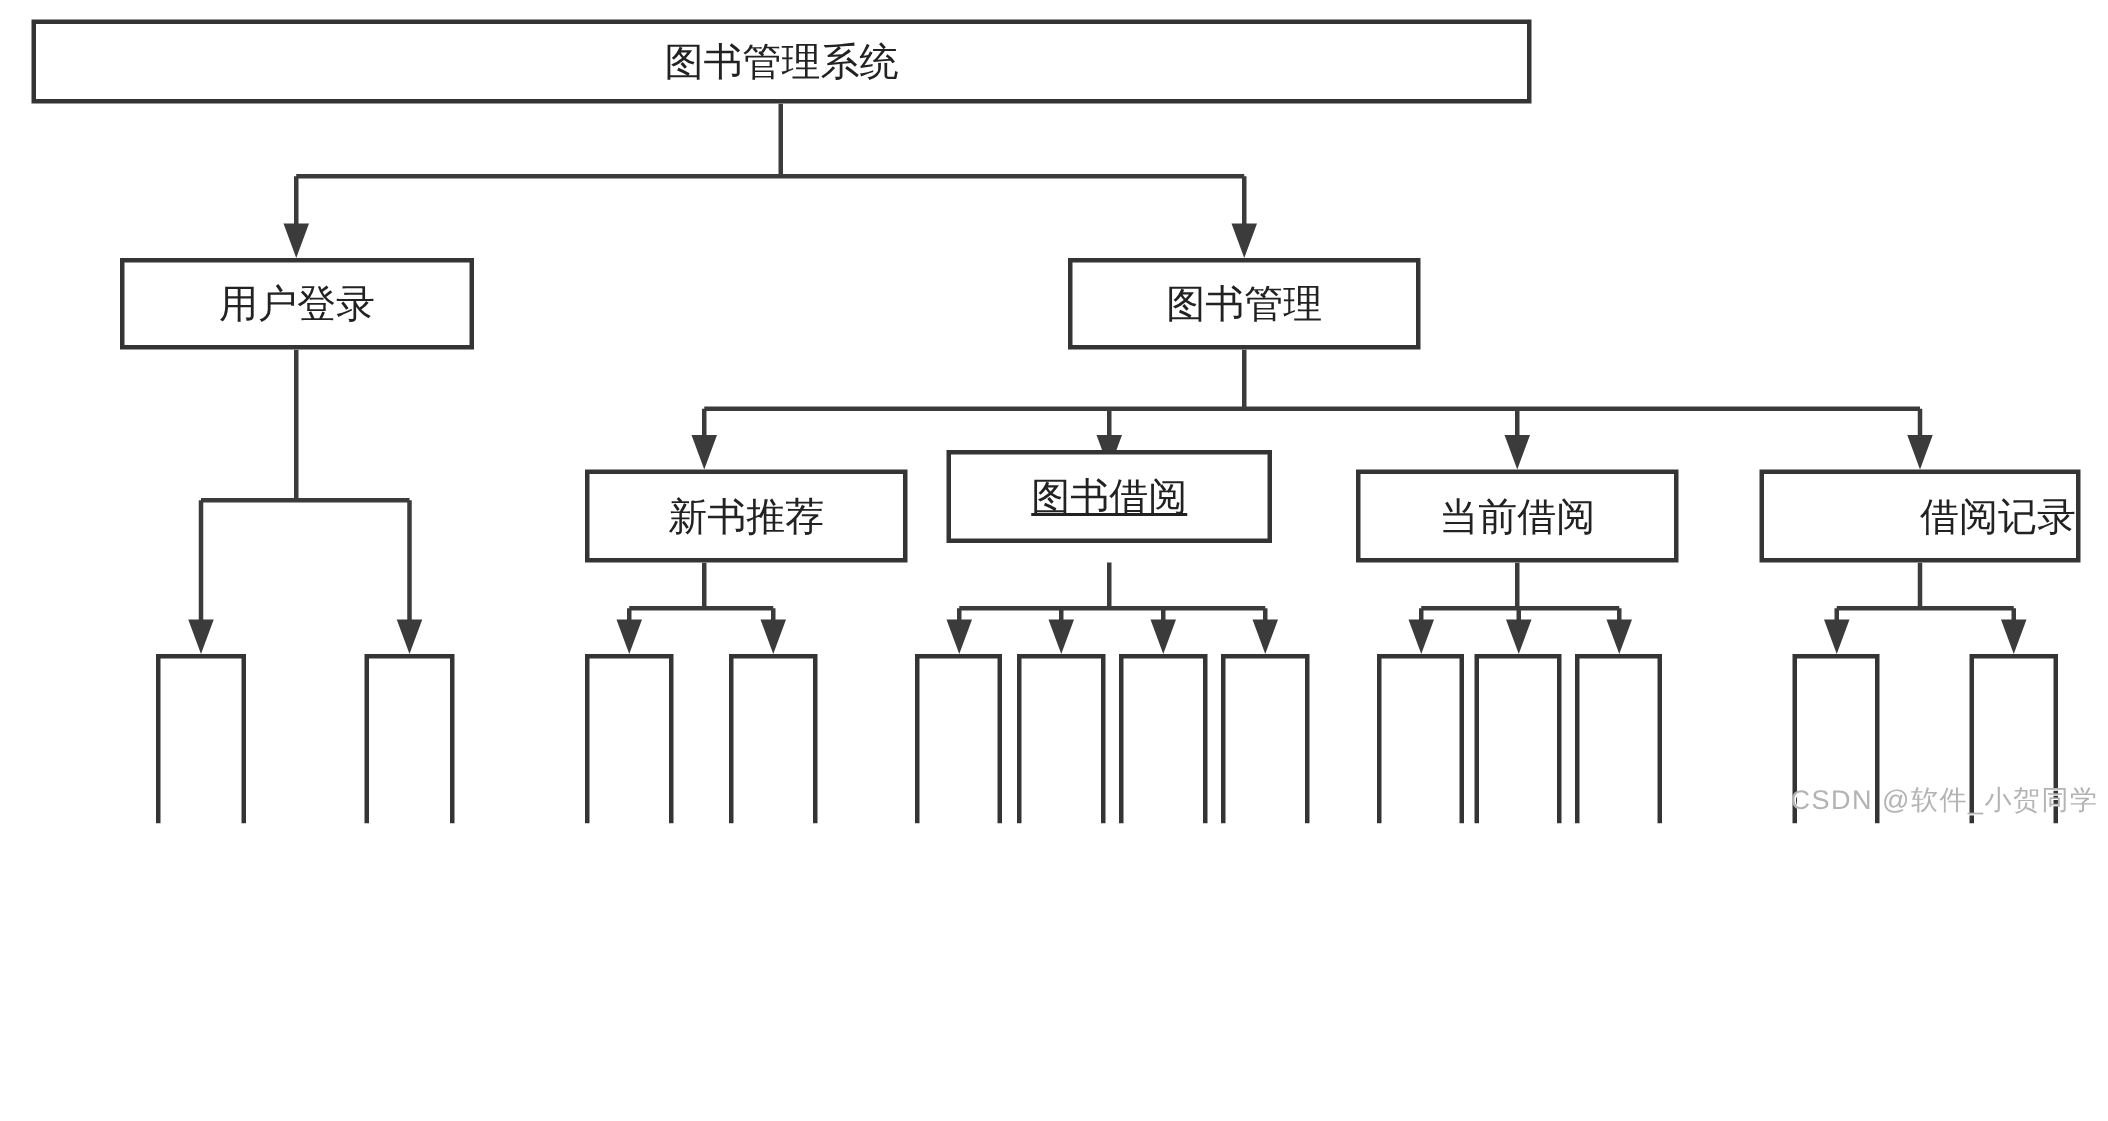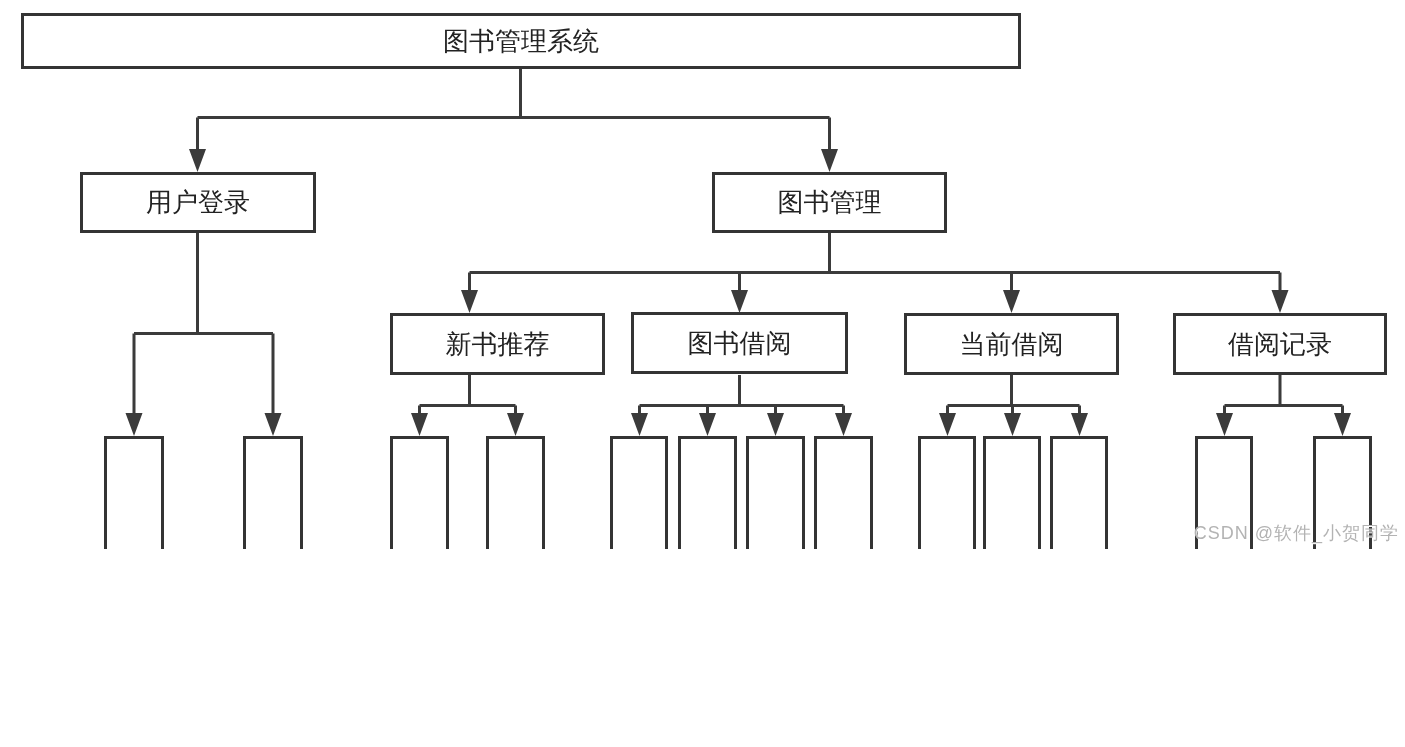--- a/index.html
+++ b/index.html
@@ -117,27 +117,27 @@
   <div class="node" style="left:80px; top:172px; width:236px; height:61px;">
     <span>用户登录</span>
   </div>
   <div class="node" style="left:712px; top:172px; width:235px; height:61px;">
     <span>图书管理</span>
   </div>
 
   <div class="node" style="left:362px; top:313px; width:215px; height:62px;margin-left:28px;">
     <span>新书推荐</span>
   </div>
-  <div class="node" style="left:631px; top:312px; width:217px; height:62px;">
+  <div class="node" style="left:631px; top:300px; width:217px; height:62px;text-decoration:underline;">
     <span>图书借阅</span>
   </div>
   <div class="node" style="left:904px; top:313px; width:215px; height:62px;font-family:Liberation Serif, serif;">
     <span>当前借阅</span>
   </div>
-  <div class="node" style="left:1173px; top:313px; width:214px; height:62px;">
+  <div class="node" style="left:1173px; top:313px; width:214px; height:62px;justify-content:flex-end;">
     <span>借阅记录</span>
   </div>
 
   <div class="node leaf" style="left:104px; width:60px;">
     <span class="vlabel">用户登录</span>
   </div>
   <div class="node leaf" style="left:243px; width:60px;">
     <span class="vlabel">注销登录</span>
   </div>
 

